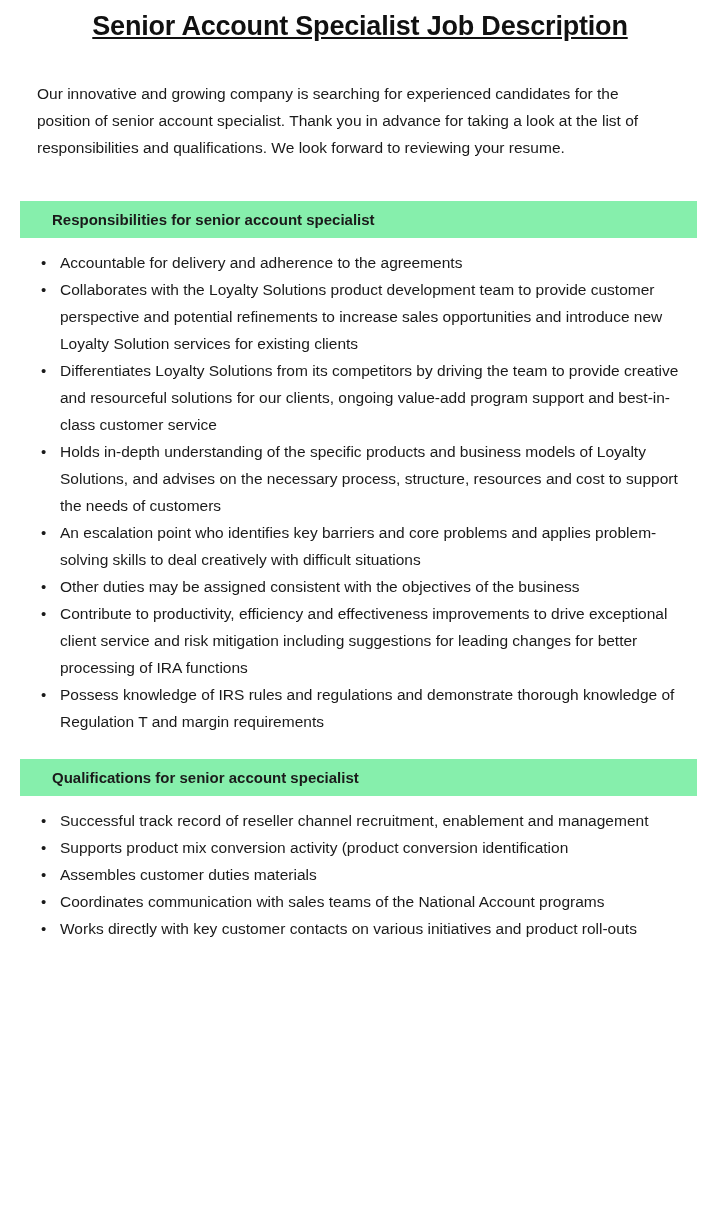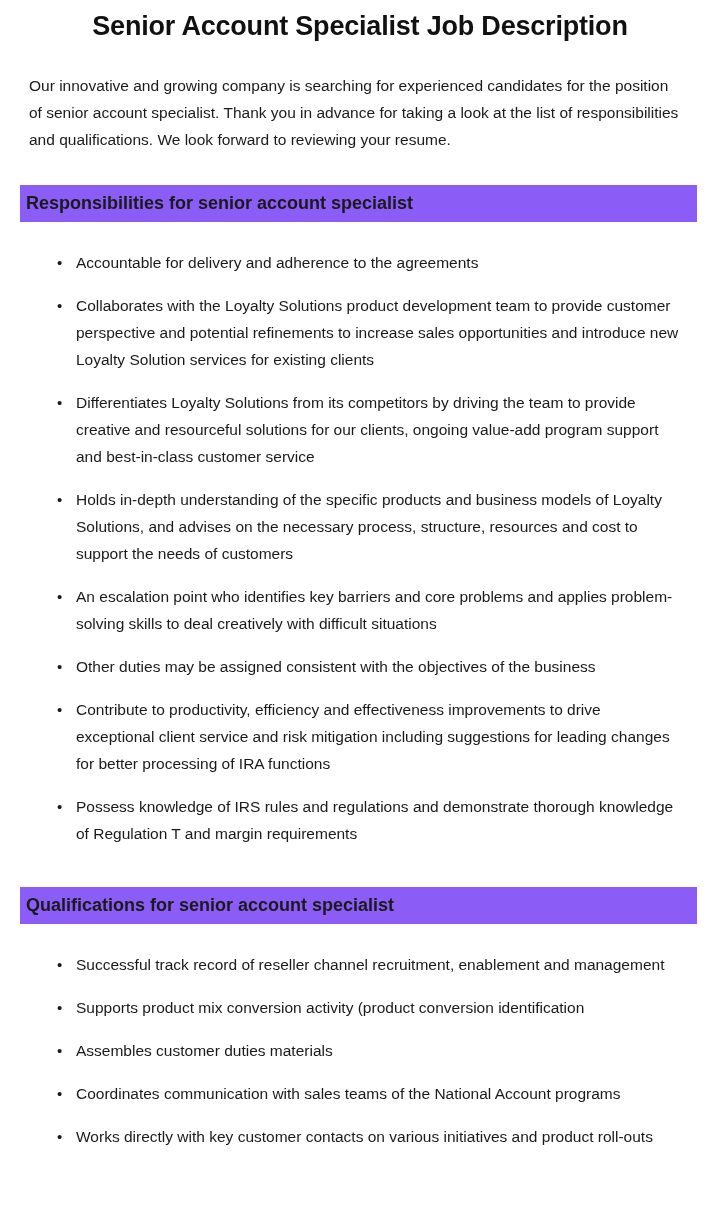--- a/index.html
+++ b/index.html
@@ -22,39 +22,40 @@
   .doc-title {
     font-size: 27px;
     font-weight: bold;
     line-height: 40px;
     text-align: center;
     color: #111111;
     letter-spacing: -0.2px;
     margin: 0;
     padding: 6px 20px 0 20px;
     box-sizing: border-box;
+    text-decoration: underline;
   }
   .intro {
     font-size: 15.5px;
     line-height: 27px;
     color: #1a1a1a;
-    margin: 8px;
+    margin: 16px;
     padding: 18px 28px 0 21px;
     box-sizing: border-box;
   }
   .section {
     margin: 0;
     padding: 0;
   }
   .section-header {
-    background: #8b5cf6;
+    background: #86efac;
     margin: 0 23px 0 20px;
-    padding: 9px 0 9px 6px;
+    padding: 9px 0 9px 32px;
     box-sizing: border-box;
-    font-size: 18px;
+    font-size: 15px;
     font-weight: bold;
     line-height: 19px;
     color: #1a1a1a;
   }
   .section-spacer-top {
     height: 24px;
   }
   .section-spacer-bottom {
     height: 11px;
   }
@@ -62,21 +63,21 @@
     list-style: none;
     margin: 0;
     padding: 0 24px 0 0;
   }
   ul.bullets > li {
     position: relative;
     font-size: 15.5px;
     line-height: 27px;
     color: #1a1a1a;
     padding-left: 60px;
-    margin: 16px;
+    margin: 0;
   }
   ul.bullets > li::before {
     content: "\2022";
     position: absolute;
     left: 41px;
     top: 0;
     font-size: 15px;
     line-height: 27px;
     color: #1a1a1a;
   }

